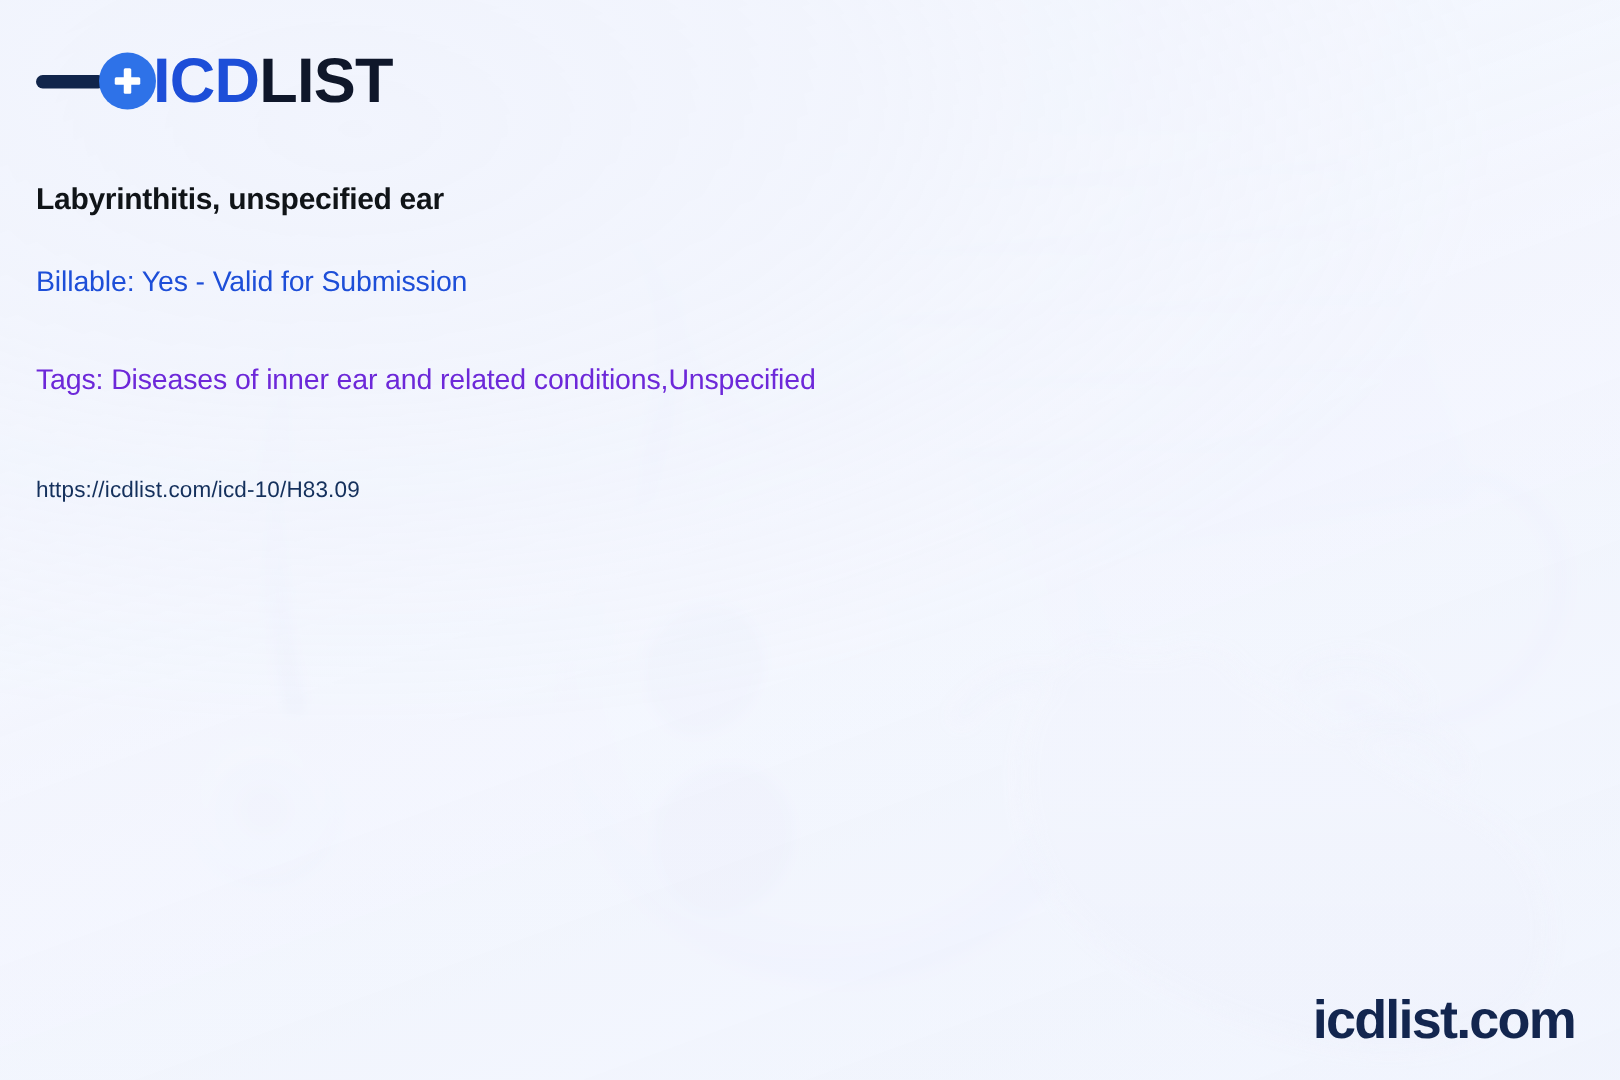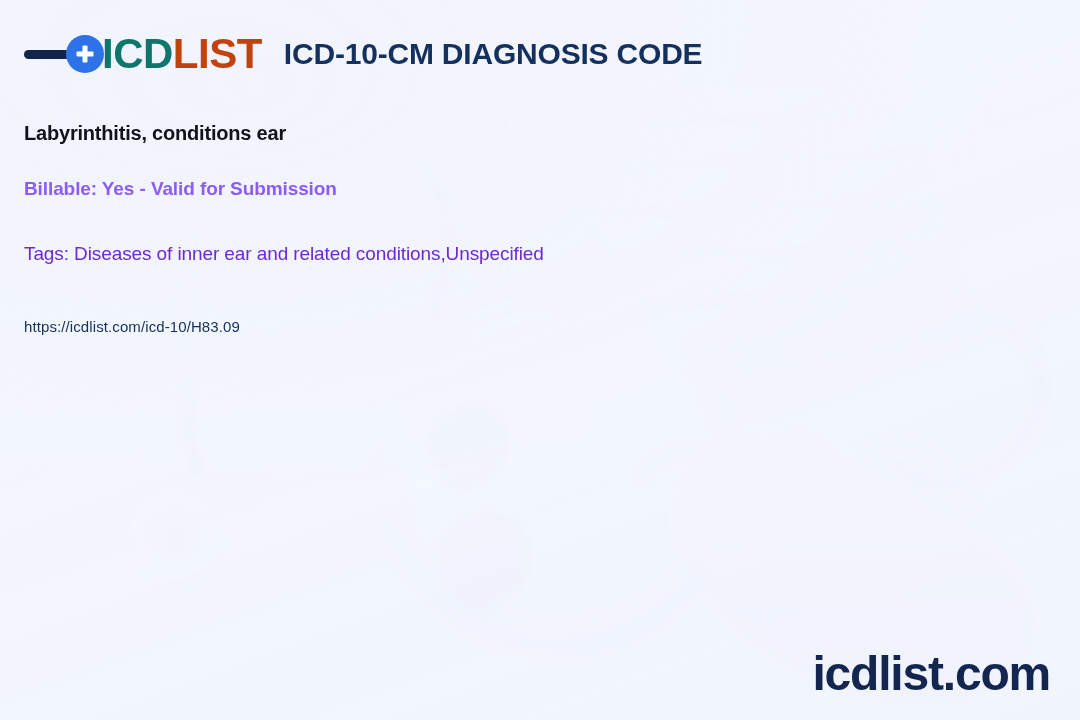--- a/index.html
+++ b/index.html
@@ -96,22 +96,22 @@
     left: 50%; top: 50%;
     transform: translate(-50%, -50%);
   }
 
   .logo-word {
     font-size: 42px;
     font-weight: 700;
     letter-spacing: -0.5px;
     line-height: 1;
   }
-  .logo-icd  { color: #0f766e; }
-  .logo-list { color: #c2410c; }
+  .logo-icd  { color: #1d4ed8; }
+  .logo-list { color: #0f172a; }
 
   .header-title {
     margin-left: 22px;
     font-size: 30px;
     font-weight: 700;
     color: #14305c;
     letter-spacing: -0.2px;
     line-height: 1;
     white-space: nowrap;
   }
@@ -138,22 +138,22 @@
     font-size: 20px;
     font-weight: 700;
     color: #101418;
     letter-spacing: -0.2px;
     line-height: 1.2;
   }
 
   .billable {
     margin-top: 33px;
     font-size: 19px;
-    font-weight: 700;
-    color: #8b5cf6;
+    font-weight: 400;
+    color: #1d4ed8;
     letter-spacing: -0.1px;
     line-height: 1.2;
   }
 
   .tags {
     margin-top: 42px;
     font-size: 19px;
     font-weight: 400;
     color: #6d28d9;
     letter-spacing: -0.1px;
@@ -170,21 +170,21 @@
   }
 
   
   .footer {
     position: absolute;
     right: 30px;
     bottom: 22px;
     z-index: 5;
   }
   .footer-brand {
-    font-size: 48px;
+    font-size: 36px;
     font-weight: 700;
     color: #13264f;
     letter-spacing: -1.2px;
     line-height: 1;
     margin-left: 37px;
   }
 </style>
 </head>
 <body>
 
@@ -269,26 +269,25 @@
   </div>
   <div class="bg-wash"></div>
 
   <div class="header">
     <div class="logo">
       <span class="logo-dash"></span>
       <span class="logo-plus"></span>
       <span class="logo-word logo-icd">ICD</span>
       <span class="logo-word logo-list">LIST</span>
     </div>
-    <div class="header-title">ICD-10-CM DIAGNOSIS CODE</div>
   </div>
 
   <div class="content">
 
-    <div class="description">Labyrinthitis, conditions ear</div>
+    <div class="description">Labyrinthitis, unspecified ear</div>
 
     <div class="billable">Billable: Yes - Valid for Submission</div>
 
     <div class="tags">Tags: Diseases of inner ear and related conditions,Unspecified</div>
 
     <div class="url">https://icdlist.com/icd-10/H83.09</div>
   </div>
 
   <div class="footer">
     <div class="footer-brand">icdlist.com</div>

